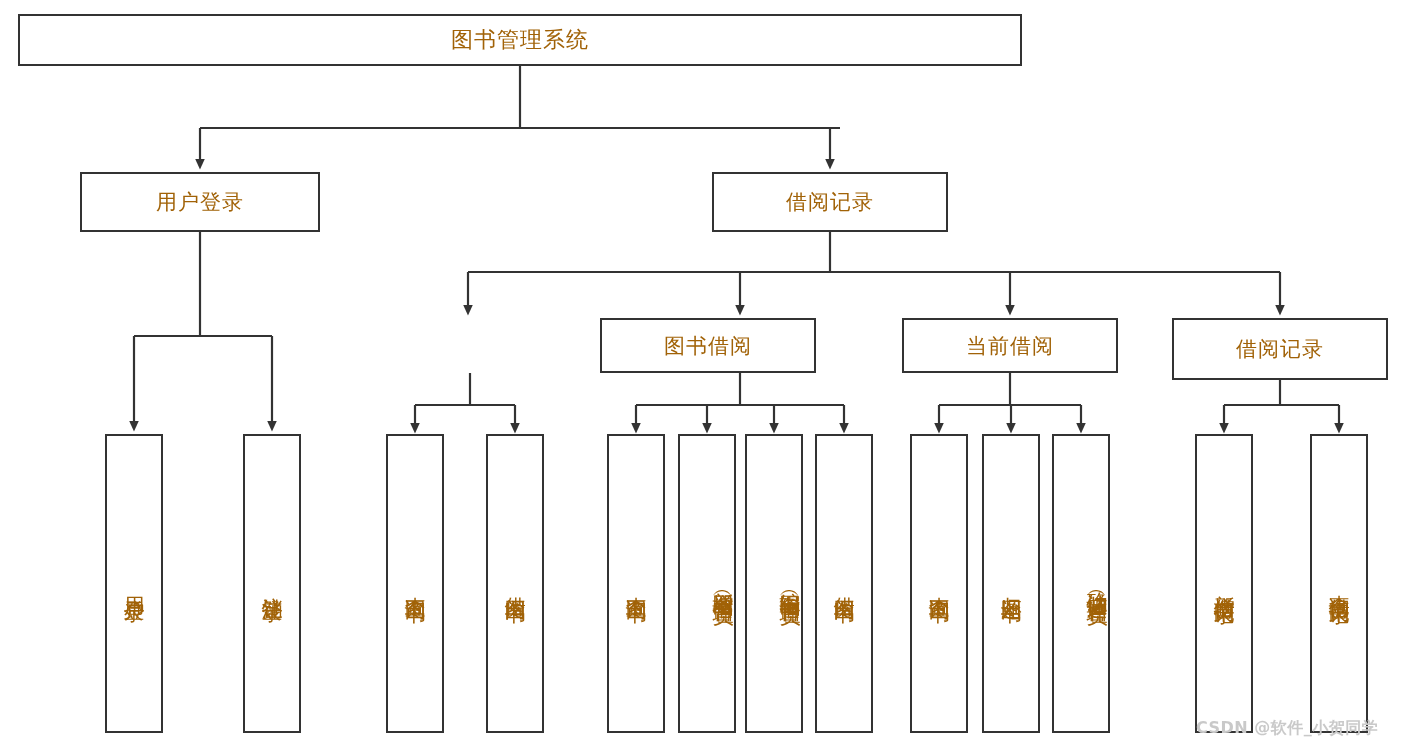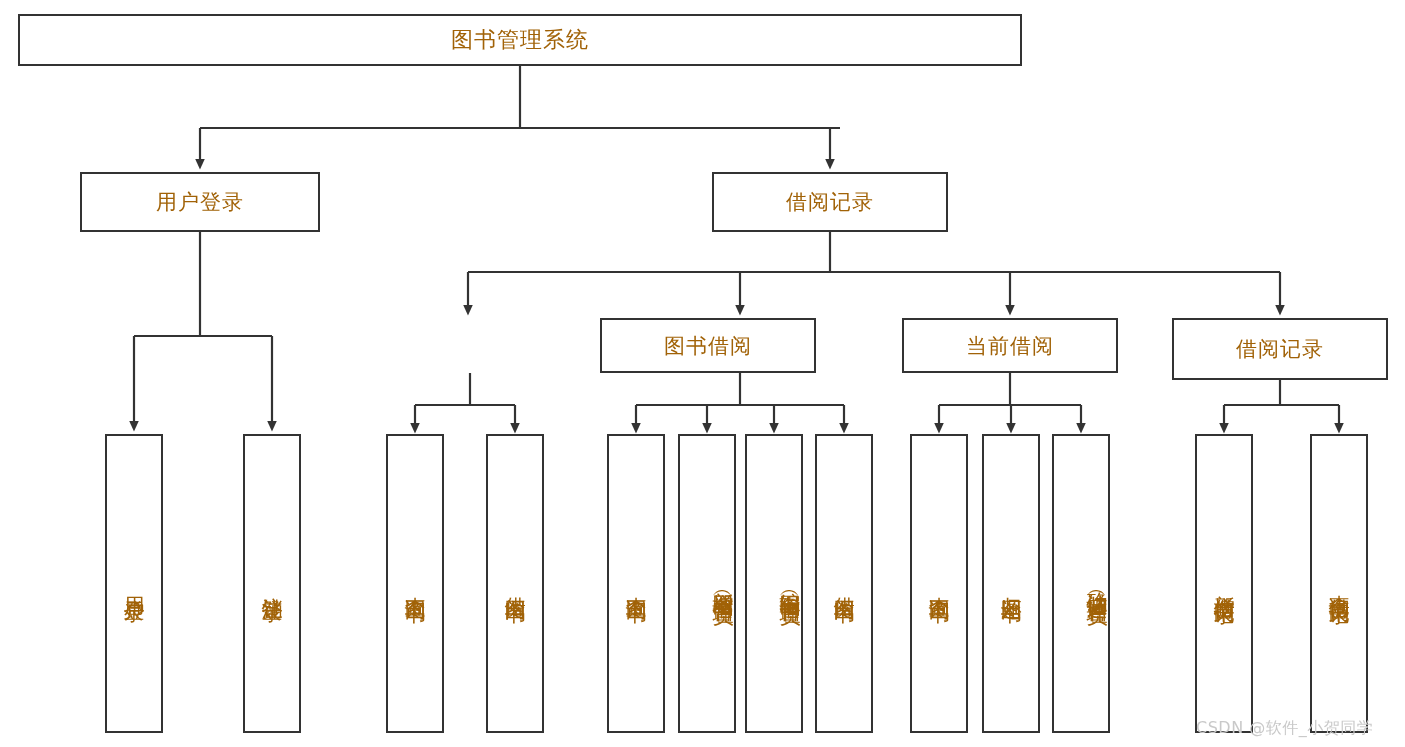--- a/index.html
+++ b/index.html
@@ -56,20 +56,21 @@
     writing-mode: vertical-rl;
     text-orientation: upright;
     display: block;
   }
   .watermark {
     position: absolute;
     font-size: 16px;
     color: #c9c9c9;
     white-space: nowrap;
     letter-spacing: 0.5px;
+    font-weight: bold;
   }
 </style>
 </head>
 <body>
 
 <div id="canvas">
 
   <svg id="wires" viewBox="0 0 1405 747" width="1405" height="747">
     <defs>
       <marker id="arrow" markerWidth="12" markerHeight="12" refX="1.5" refY="5" orient="auto" markerUnits="userSpaceOnUse">

